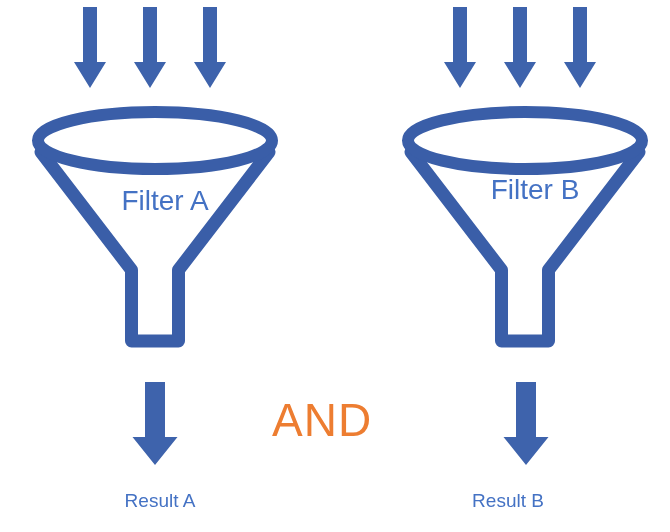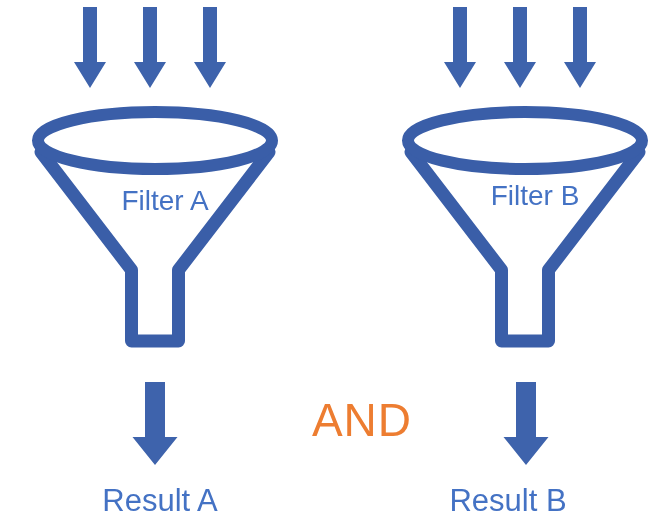--- a/index.html
+++ b/index.html
@@ -27,30 +27,30 @@
   }
   .filter-label {
     color: var(--label_blue, #4472C4);
     font-size: 28px;
     line-height: 32px;
     text-align: center;
     white-space: nowrap;
   }
   .result-label {
     color: var(--label_blue, #4472C4);
-    font-size: 31px;
+    font-size: 19px;
     line-height: 30px;
     text-align: center;
     white-space: nowrap;
   }
   .operator-label {
     color: var(--operator_orange, #ED7D31);
     font-size: 46px;
     line-height: 48px;
-    text-align: right;
+    text-align: left;
     letter-spacing: 1px;
     white-space: nowrap;
   }
 </style>
 </head>
 <body>
 
 <div class="canvas">
 
   <section>
@@ -83,21 +83,21 @@
       <path class="arrow-path" d="M21 3 L35 3 L35 58 L44 58 L28 84 L12 58 L21 58 Z"></path>
       <path class="arrow-path" d="M81 3 L95 3 L95 58 L104 58 L88 84 L72 58 L81 58 Z"></path>
       <path class="arrow-path" d="M141 3 L155 3 L155 58 L164 58 L148 84 L132 58 L141 58 Z"></path>
     </svg>
 
     <svg class="abs" style="left:400px; top:102px;" width="250" height="250" viewBox="0 0 250 250">
       <path class="funnel-cone" d="M 11 50 L 101.5 168 L 101.5 239 L 148.5 239 L 148.5 168 L 239 50"></path>
       <ellipse class="funnel-rim" cx="125" cy="38.5" rx="117" ry="28.5"></ellipse>
     </svg>
 
-    <div class="abs filter-label" style="left:465px; top:180px; width:140px;">Filter B</div>
+    <div class="abs filter-label" style="left:465px; top:174px; width:140px;">Filter B</div>
 
     <svg class="abs" style="left:496px; top:378px;" width="60" height="90" viewBox="0 0 60 90">
       <path class="arrow-path" d="M20 4 L40 4 L40 59 L52.5 59 L30 87 L7.5 59 L20 59 Z"></path>
     </svg>
 
     <div class="abs result-label" style="left:428px; top:486px; width:160px;">Result B</div>
   </section>
 
 </div>
 

